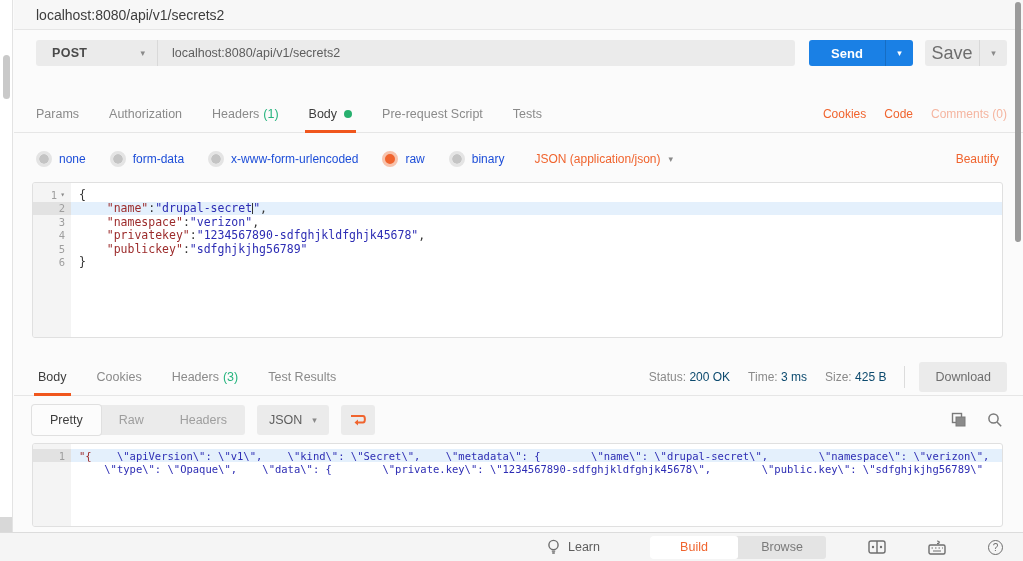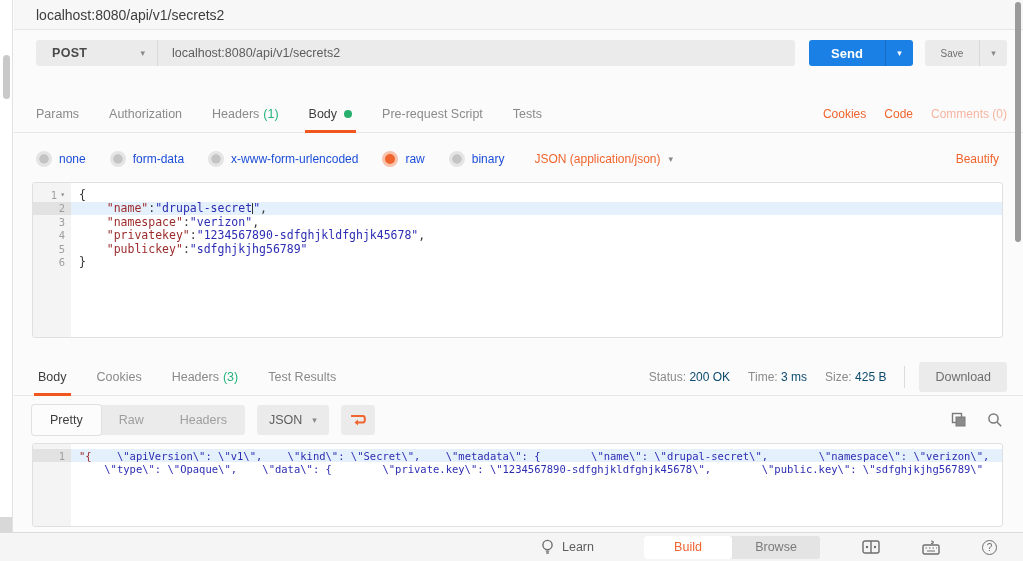--- a/index.html
+++ b/index.html
@@ -27,21 +27,21 @@
   .method-select .m-label { font-size:12.5px; font-weight:bold; color:#4a4a4a; letter-spacing:.3px; }
   .caret { font-size:9px; color:#8a8a8a; }
   .url-field { flex:1; background:#ebebeb; border-radius:0 3px 3px 0; display:flex; align-items:center; padding-left:14px; margin-right:14px; }
   .url-field span { font-size:12.5px; color:#5e5e5e; }
   .btn-split { display:flex; align-items:stretch; border-radius:3px; overflow:hidden; }
   .send-btn { background:#1a80e5; }
   .send-btn .b-main { width:76px; display:flex; align-items:center; justify-content:center; color:#fff; font-size:13px; font-weight:bold; cursor:pointer; }
   .send-btn .b-caret { width:28px; display:flex; align-items:center; justify-content:center; border-left:1px solid rgba(0,0,0,.15); cursor:pointer; }
   .send-btn .caret { color:#fff; }
   .save-btn { background:#ebebeb; margin-left:12px; }
-  .save-btn .b-main { width:54px; display:flex; align-items:center; justify-content:center; color:#6e6e6e; font-size:10px; cursor:pointer; }
+  .save-btn .b-main { width:54px; display:flex; align-items:center; justify-content:center; color:#6e6e6e; font-size:18px; cursor:pointer; }
   .save-btn .b-caret { width:28px; display:flex; align-items:center; justify-content:center; border-left:1px solid #d8d8d8; cursor:pointer; }
 
   
   .req-tabs { position:absolute; left:0; right:0; top:96px; height:37px; border-bottom:1px solid #e6e6e6; display:flex; align-items:center; padding:0 16px 0 22px; }
   .tab { position:relative; height:100%; display:flex; align-items:center; margin-right:30px; font-size:12.5px; color:#8a8a8a; cursor:pointer; white-space:nowrap; }
   .tab .count-green { color:#26b47e; margin-left:4px; }
   .tab.active { color:#3d3d3d; }
   .tab.active .under { position:absolute; left:-4px; right:-4px; bottom:-1px; height:3px; background:#f0561d; }
   .green-dot { width:8px; height:8px; border-radius:50%; background:#27b06e; margin-left:7px; }
   .req-links { margin-left:auto; display:flex; align-items:center; }
@@ -91,21 +91,21 @@
   .seg { height:30px; display:flex; align-items:center; justify-content:center; padding:0 18px; font-size:12.5px; color:#9e9e9e; cursor:pointer; border-radius:3px; }
   .seg.active { background:#fcfcfc; color:#3d3d3d; box-shadow:0 0 0 1px #e0e0e0; }
   .json-dd { margin-left:12px; background:#ebebeb; border-radius:3px; height:30px; display:flex; align-items:center; padding:0 12px; cursor:pointer; }
   .json-dd span.jl { font-size:12.5px; color:#5e5e5e; margin-right:10px; }
   .wrap-btn { margin-left:12px; background:#ebebeb; border-radius:3px; height:30px; width:34px; display:flex; align-items:center; justify-content:center; cursor:pointer; }
   .view-icons { margin-left:auto; display:flex; align-items:center; }
   .icon-btn { margin-left:20px; cursor:pointer; display:flex; align-items:center; }
 
   
   .status-bar { position:absolute; left:0; right:0; bottom:0; height:29px; background:#f5f5f5; border-top:1px solid #dcdcdc; display:flex; align-items:center; z-index:6; }
-  .sb-right { margin-left:auto; display:flex; align-items:center; padding-right:26px;gap:20px; }
+  .sb-right { margin-left:auto; display:flex; align-items:center; padding-right:20px;gap:20px; }
   .learn { display:flex; align-items:center; cursor:pointer; }
   .learn span.l-label { font-size:12.5px; color:#5e5e5e; margin-left:8px; }
   .bb-toggle { margin-left:30px; background:#e4e4e4; border-radius:3px; height:23px; display:flex; align-items:flex-start; }
   .bb-seg { height:23px; display:flex; align-items:center; justify-content:center; width:88px; font-size:12.5px; color:#7a7a7a; cursor:pointer; border-radius:3px; }
   .bb-seg.active { background:#fff; color:#f0642e; }
   .sb-icon { margin-left:22px; cursor:pointer; display:flex; align-items:center; }
   .help-circle { width:15px; height:15px; border:1.4px solid #6e6e6e; border-radius:50%; display:flex; align-items:center; justify-content:center; font-size:10px; color:#6e6e6e; }
 </style>
 </head>
 <body>

